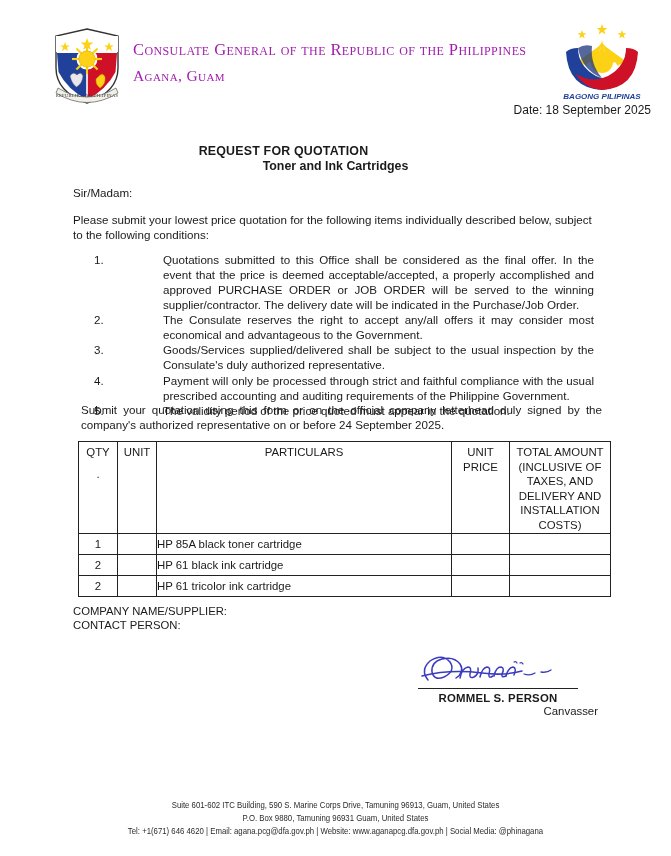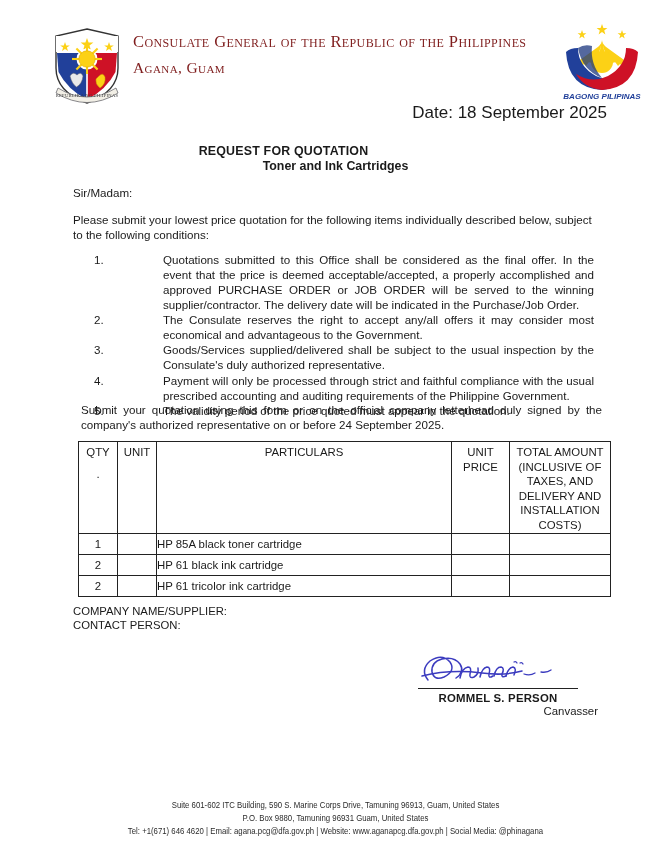--- a/index.html
+++ b/index.html
@@ -34,24 +34,24 @@
   .bagong {
     position: absolute;
     left: 548px;
     top: 8px;
     width: 108px;
     height: 80px;
   }
   .org-name {
     position: absolute;
     left: 133px;
-    top: 18px;
+    top: 26px;
     width: 420px;
     font-family: "Liberation Serif", serif;
-    color: #7f1d1d;
+    color: #a21caf;
   }
   .org-line1 {
     font-size: 16.5px;
     font-variant: small-caps;
     letter-spacing: 0.4px;
     line-height: 1.2;
     white-space: nowrap;
   }
   .org-line2 {
     font-size: 15.5px;
@@ -61,21 +61,22 @@
     line-height: 1.2;
   }
 
   
   .date-line {
     position: absolute;
     top: 103px;
     left: 0;
     width: 607px;
     text-align: right;
-    font-size: 17px;
+    font-size: 12px;
+    padding-left: 44px;
   }
 
   
   .doc-title {
     position: absolute;
     top: 144px;
     left: 0;
     width: 567px;
     text-align: center;
     font-weight: bold;

